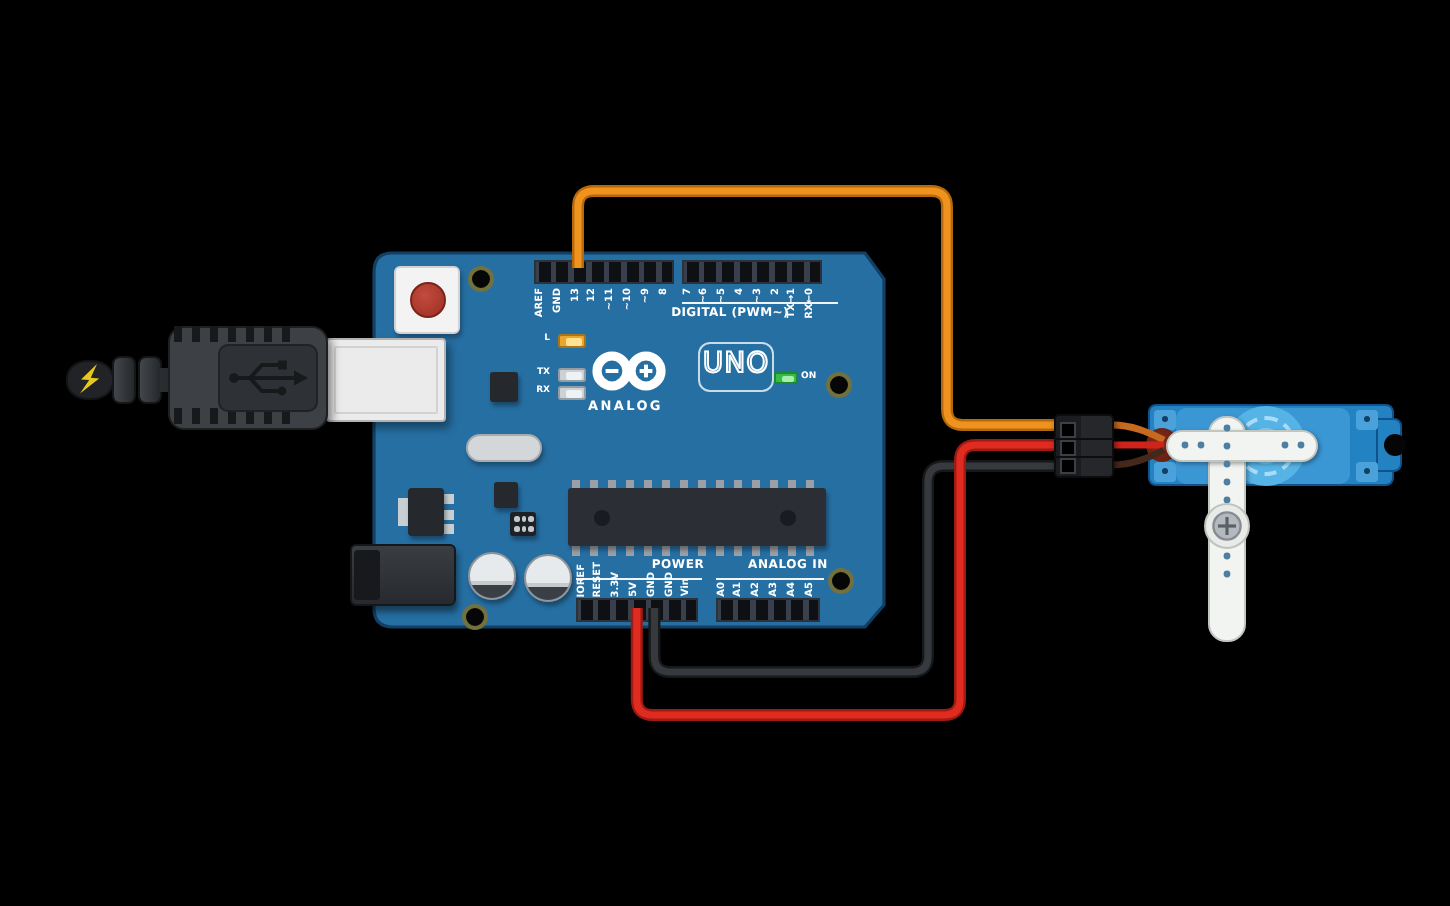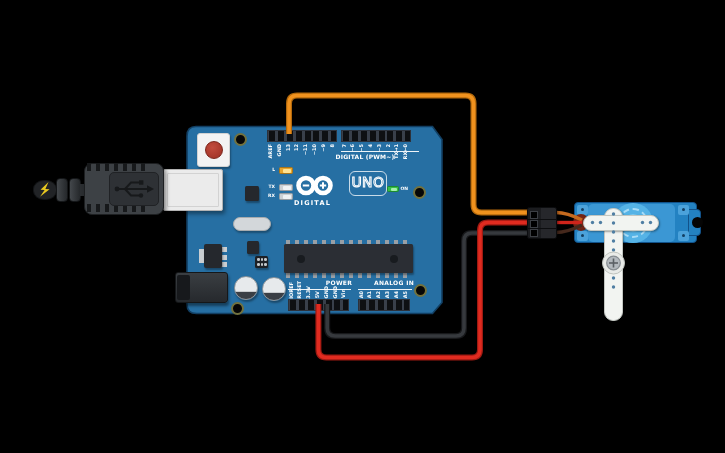--- a/index.html
+++ b/index.html
@@ -85,21 +85,21 @@
       <div class="core" style="background:#eff2f4"></div>
     </div>
 
   <svg class="layer" width="46" height="26" style="left:293px;top:173px;z-index:15">
     <circle cx="13" cy="12.5" r="7.5" fill="none" stroke="#fff" stroke-width="4.6"></circle>
     <circle cx="30" cy="12.5" r="7.5" fill="none" stroke="#fff" stroke-width="4.6"></circle>
     <line x1="9.8" y1="12.5" x2="16.2" y2="12.5" stroke="#fff" stroke-width="2"></line>
     <line x1="26.8" y1="12.5" x2="33.2" y2="12.5" stroke="#fff" stroke-width="2"></line>
     <line x1="30" y1="9.3" x2="30" y2="15.7" stroke="#fff" stroke-width="2"></line>
   </svg>
-  <div class="silk" style="left:294px;top:200px;width:48px;font-size:6.5px;letter-spacing:1.2px">DIGITAL</div>
+  <div class="silk" style="left:294px;top:200px;width:48px;font-size:6.5px;letter-spacing:1.2px">ANALOG</div>
 
   <div class="a" style="left:349px;top:171px;width:38px;height:25px;border:1px solid rgba(255,255,255,.75);border-radius:6px;z-index:15"></div>
   <div class="silk" style="left:351px;top:175px;width:34px;font-size:14px;font-weight:normal;letter-spacing:.5px;text-align:center;color:transparent;-webkit-text-stroke:1px #ffffff">UNO</div>
 
   <div class="led" style="left:387px;top:186px;width:12px;height:6px;background:#35bd49;border:1px solid #1d8a2e">
       <div class="core" style="left:2.5px;top:1px;width:6px;height:3px;background:#a4efad"></div>
     </div>
   <div class="silk" style="left:400.5px;top:187px;font-size:4.5px">ON</div>
 
   <div class="chip" style="left:245px;top:185.5px;width:14px;height:15px"></div>

